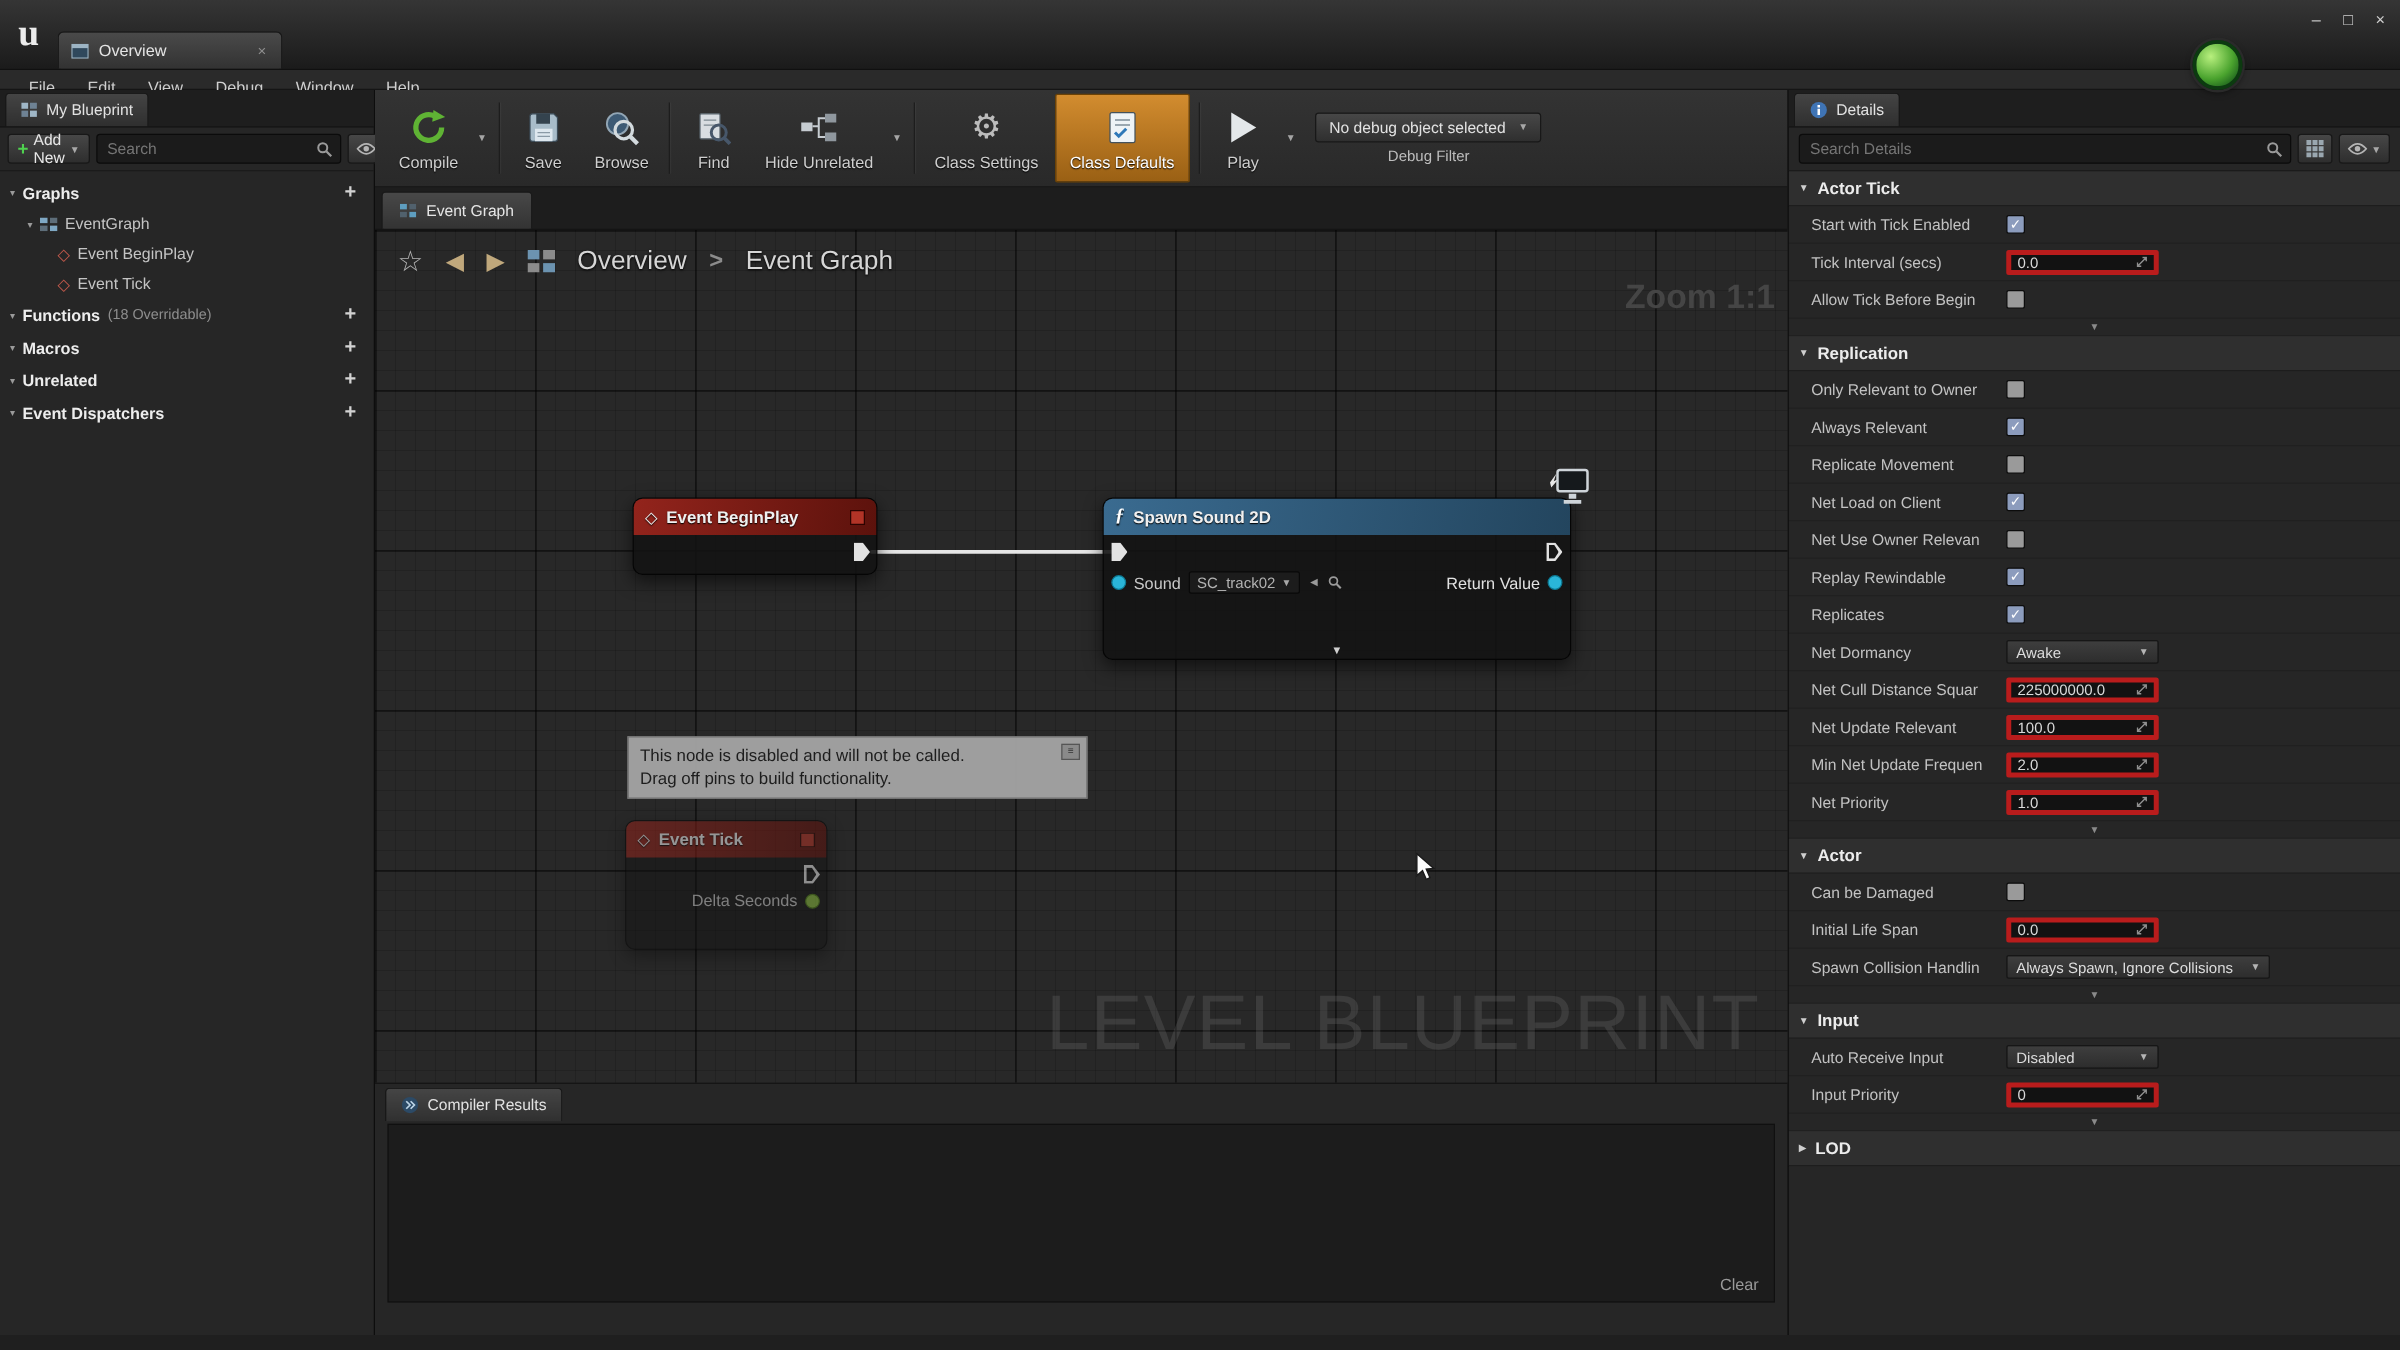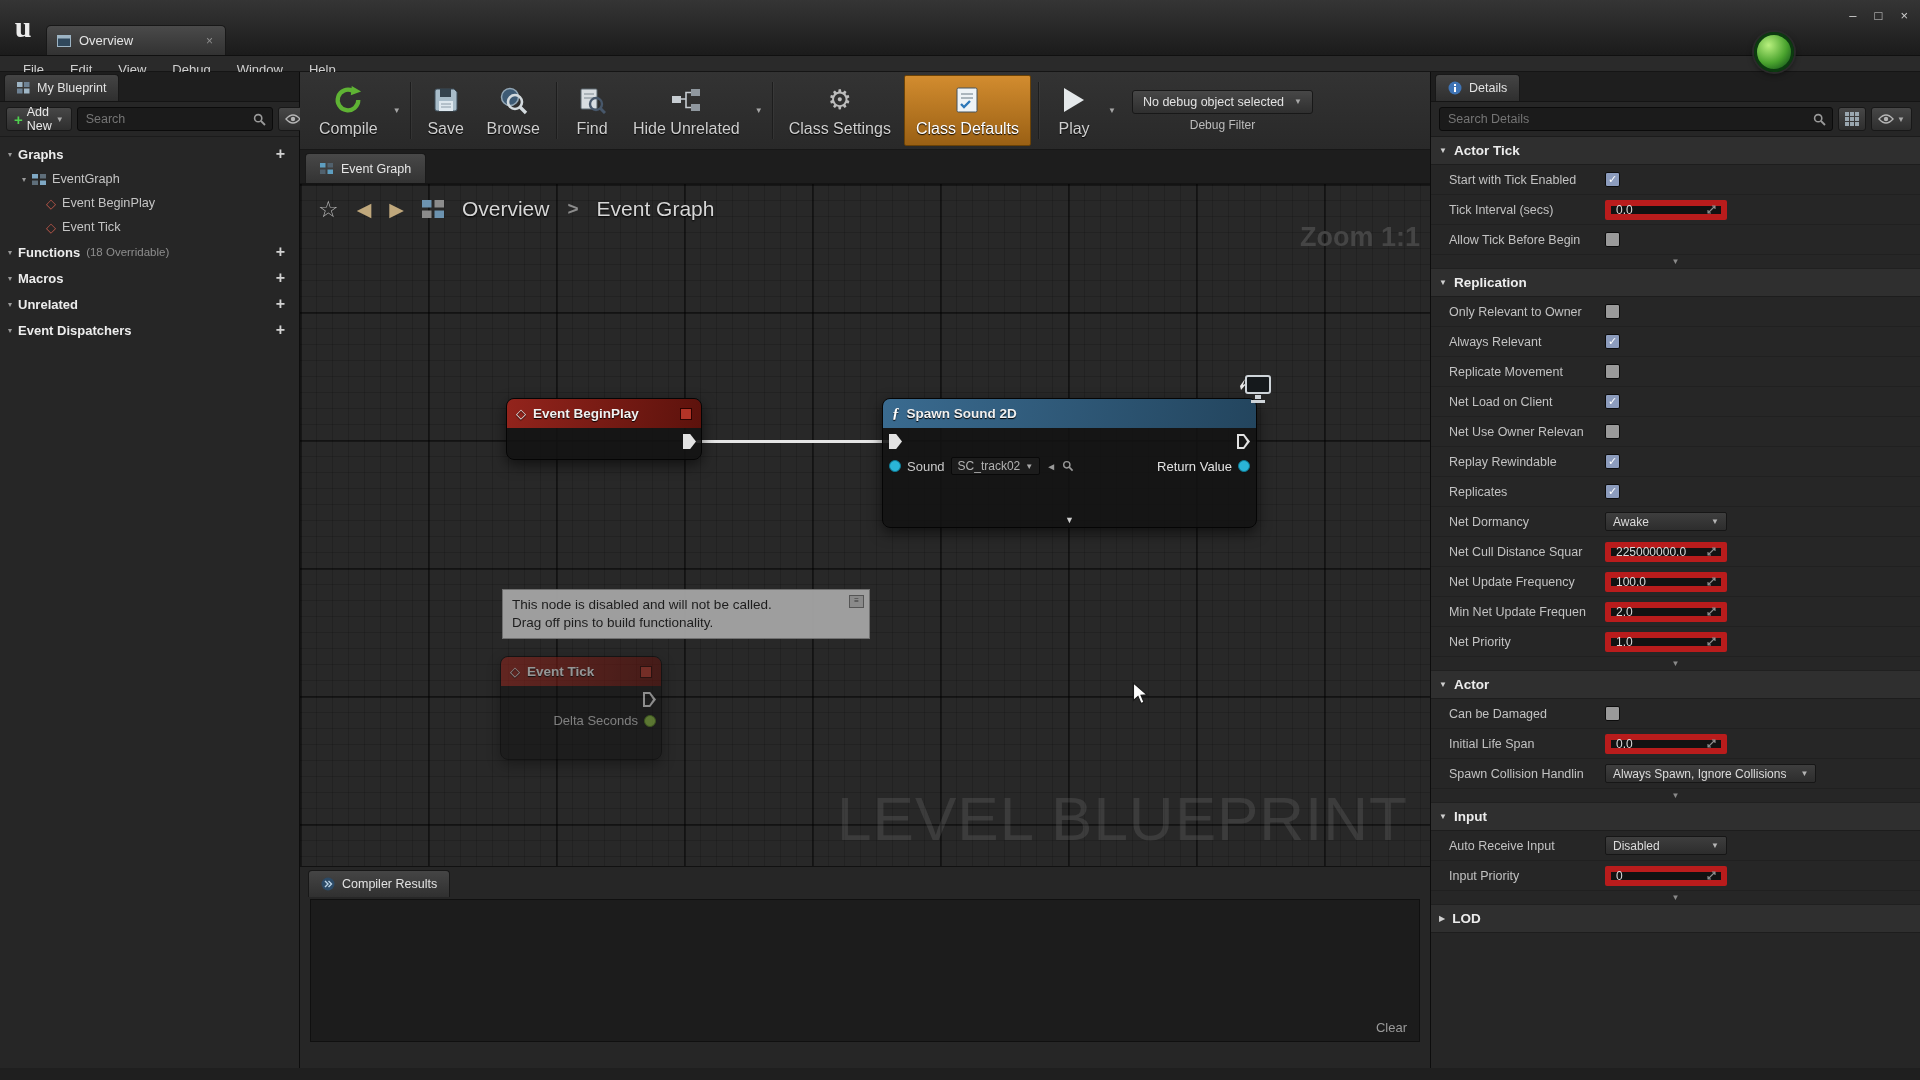--- a/index.html
+++ b/index.html
@@ -46,21 +46,21 @@
 .tree-h .note{color:#8e8e8e;font-weight:normal;font-size:11.5px;margin-left:6px}
 .tree-item{display:flex;align-items:center;height:24px;gap:6px;color:#c4c4c4;font-size:12.7px}
 .ind1{padding-left:22px}.ind2{padding-left:46px}
 .ev-ico{color:#c1594b;font-size:13px;line-height:1}
 
 
 .toolbar{height:78px;background:linear-gradient(#333,#292929);border-bottom:1px solid #171717;display:flex;align-items:stretch;padding:0 8px}
 .tsep{width:1px;background:#1d1d1d;margin:10px 5px;box-shadow:1px 0 0 rgba(255,255,255,.04)}
 .tbtn{display:flex;flex-direction:column;align-items:center;justify-content:center;gap:3px;padding:4px 11px;min-width:60px}
 .ticon{height:34px;display:flex;align-items:center;justify-content:center}
-.tlabel{font-size:16px;color:#cfcfcf;text-shadow:0 1px 1px #000;white-space:nowrap}
+.tlabel{font-size:13px;color:#cfcfcf;text-shadow:0 1px 1px #000;white-space:nowrap}
 .tcaret{display:flex;align-items:center;padding:0 4px;color:#a5a5a5;font-size:8px}
 .tbtn.orange{background:linear-gradient(#d28c2f,#9a6014);border:1px solid #6b4206;border-radius:2px;margin:3px 2px}
 .tbtn.orange .tlabel{color:#fff}
 .glyph-gear{font-size:27px;color:#bcbcbc;line-height:1}
 .playtri{width:0;height:0;border-left:20px solid #e4e8ea;border-top:12px solid transparent;border-bottom:12px solid transparent}
 .debugblk{display:flex;flex-direction:column;align-items:center;justify-content:center;gap:4px;padding:0 12px}
 .debugdd{display:flex;align-items:center;gap:10px;background:linear-gradient(#474747,#2f2f2f);border:1px solid #181818;border-radius:3px;height:24px;padding:0 10px;font-size:12.5px;color:#e2e2e2;white-space:nowrap}
 .debuglabel{font-size:12px;color:#bdbdbd}
 
 
@@ -118,21 +118,21 @@
 
 .dsearchrow{display:flex;align-items:center;gap:5px;padding:5px 8px;border-bottom:1px solid #1b1b1b}
 .dsections{flex:1;overflow:hidden}
 .dsec-head{display:flex;align-items:center;height:28px;padding:0 8px;background:#2f2f2f;border-bottom:1px solid #1d1d1d;font-weight:bold;font-size:13.5px;color:#ececec;gap:7px}
 .dsec-head .tri{font-size:8px;color:#cfcfcf}
 .drow{display:flex;align-items:center;height:30px;border-bottom:1px solid rgba(0,0,0,.15)}
 .dlabel{width:168px;padding-left:18px;font-size:12.5px;color:#c2c2c2;white-space:nowrap;overflow:hidden}
 .dval{flex:1;display:flex;align-items:center;padding-left:6px}
 .cb{width:15px;height:15px;border:1px solid #0c0c0c;border-radius:2px;display:flex;align-items:center;justify-content:center;font-size:11px;background:#9a9a9a;color:#fff}
 .cb.on{background:#8c9cbd;color:#fff}
-.numfield{width:122px;height:20px;background:#121212;border:6px solid #b91c1c;border-radius:2px;display:flex;align-items:center;justify-content:space-between;padding:0 5px;font-size:12px;color:#dadada}
+.numfield{width:122px;height:20px;background:#121212;border:4px solid #b91c1c;border-radius:2px;display:flex;align-items:center;justify-content:space-between;padding:0 5px;font-size:12px;color:#dadada}
 .dragger{display:flex;align-items:center}
 .ddfield{min-width:122px;height:19px;background:linear-gradient(#3e3e3e,#2d2d2d);border:1px solid #161616;border-radius:2px;display:flex;align-items:center;justify-content:space-between;gap:14px;padding:0 7px;font-size:12px;color:#dcdcdc;white-space:nowrap}
 .dd-arrow{font-size:8px;color:#b5b5b5}
 .adv-exp{height:14px;display:flex;align-items:center;justify-content:center;color:#8a8a8a;font-size:8px;border-bottom:1px solid rgba(0,0,0,.15)}
 </style>
 </head>
 <body>
 
 <div class="page">
 
@@ -614,21 +614,21 @@
                   <span>225000000.0</span>
                   <span class="dragger">
                     <svg width="9" height="9" viewBox="0 0 9 9">
                       <path d="M1 8 L8 1 M5 1 h3 v3 M1 5 v3 h3" stroke="#8f8f8f" fill="none" stroke-width="1.1"></path>
                     </svg>
                   </span>
                 </span>
               </div>
             </div>
             <div class="drow">
-              <div class="dlabel">Net Update Frequency</div>
+              <div class="dlabel">Net Update Relevant</div>
               <div class="dval">
                 <span class="numfield">
                   <span>100.0</span>
                   <span class="dragger">
                     <svg width="9" height="9" viewBox="0 0 9 9">
                       <path d="M1 8 L8 1 M5 1 h3 v3 M1 5 v3 h3" stroke="#8f8f8f" fill="none" stroke-width="1.1"></path>
                     </svg>
                   </span>
                 </span>
               </div>

